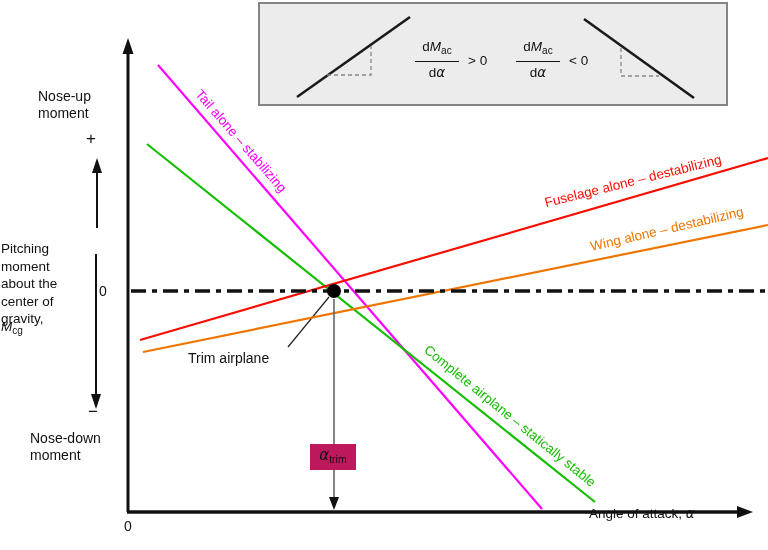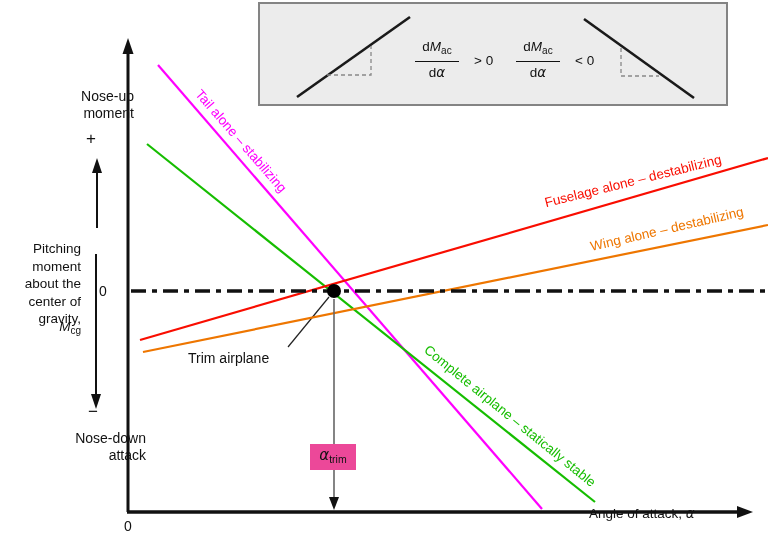--- a/index.html
+++ b/index.html
@@ -1,45 +1,45 @@
 <!DOCTYPE html>
 <html><head>
 <meta charset="utf-8">
 <style>
   html,body{margin:0;padding:0;background:#fff}
   #figure{position:relative;width:768px;height:550px;background:#fff;
           font-family:"Liberation Sans",sans-serif;color:#111;overflow:hidden}
   #plot{position:absolute;left:0;top:0;width:768px;height:550px}
   .lbl{position:absolute;white-space:pre-line;font-size:14px;line-height:17px}
-  .ctr{text-align:right}
+  .ctr{text-align:left}
   .greek{font-style:italic;font-family:"DejaVu Sans",sans-serif}
   .it{font-style:italic}
   .ssub{font-size:10px;vertical-align:-3px;font-style:normal}
   .series-label{position:absolute;font-size:13.5px;white-space:nowrap;transform-origin:center center}
   
   #nose-up{left:38px;top:88px;width:96px}
   #plus-sign{left:86px;top:130px;font-size:17px}
   #pitching-block{left:1px;top:240px;width:80px;line-height:17.5px;font-size:13.5px}
   #mcg-line{left:1px;top:318px;width:80px;font-size:13.5px}
   #zero-y{left:99px;top:283px}
   #minus-sign{left:88px;top:403px;font-size:17px}
   #nose-down{left:30px;top:430px;width:116px}
   
   #zero-origin{left:124px;top:518px}
   #x-axis-label{left:589px;top:505px;font-size:13.5px;white-space:nowrap}
   
   #trim-label{left:188px;top:350px;font-size:14px;white-space:nowrap}
-  #alpha-trim-label{left:310px;top:444px;width:46px;background:#ec4899;text-align:center;
+  #alpha-trim-label{left:310px;top:444px;width:46px;background:#be185d;text-align:center;
                     font-size:15px;padding:2px 0}
   #alpha-trim-label .ssub{font-size:10.5px}
   
   #inset{position:absolute;left:258px;top:2px;width:470px;height:104px;background:#ececec;
          border:2px solid #848484;box-sizing:border-box}
   .mini-svg{position:absolute}
-  .fraction-group{position:absolute;display:flex;align-items:center;gap:15px}
+  .fraction-group{position:absolute;display:flex;align-items:center;gap:9px}
   .fraction{display:flex;flex-direction:column;align-items:center;font-size:13.5px;line-height:18px}
   .frac-bar{height:0;border-top:1.6px solid #111;width:44px;margin:1px 0}
   .relation{font-size:13.5px;white-space:nowrap}
 </style>
 </head>
 <body>
 
 <div id="figure">
 
   <svg id="plot" viewBox="0 0 768 550">
@@ -116,21 +116,21 @@
   <div class="lbl" id="plus-sign">+</div>
   <div class="lbl ctr" id="pitching-block">Pitching
 moment
 about the
 center of
 gravity,</div>
   <div class="lbl ctr" id="mcg-line"><span class="it">M</span><span class="ssub">cg</span></div>
   <div class="lbl" id="zero-y">0</div>
   <div class="lbl" id="minus-sign">−</div>
   <div class="lbl ctr" id="nose-down">Nose-down
-attack</div>
+moment</div>
 
   <div class="lbl" id="zero-origin">0</div>
   <div class="lbl" id="x-axis-label"><span>Angle of attack, </span><span class="greek">α</span></div>
 
   <div class="lbl" id="trim-label">Trim airplane</div>
   <div class="lbl" id="alpha-trim-label"><span class="greek">α</span><span class="ssub">trim</span></div>
 
 </div>
 
 </body></html>

